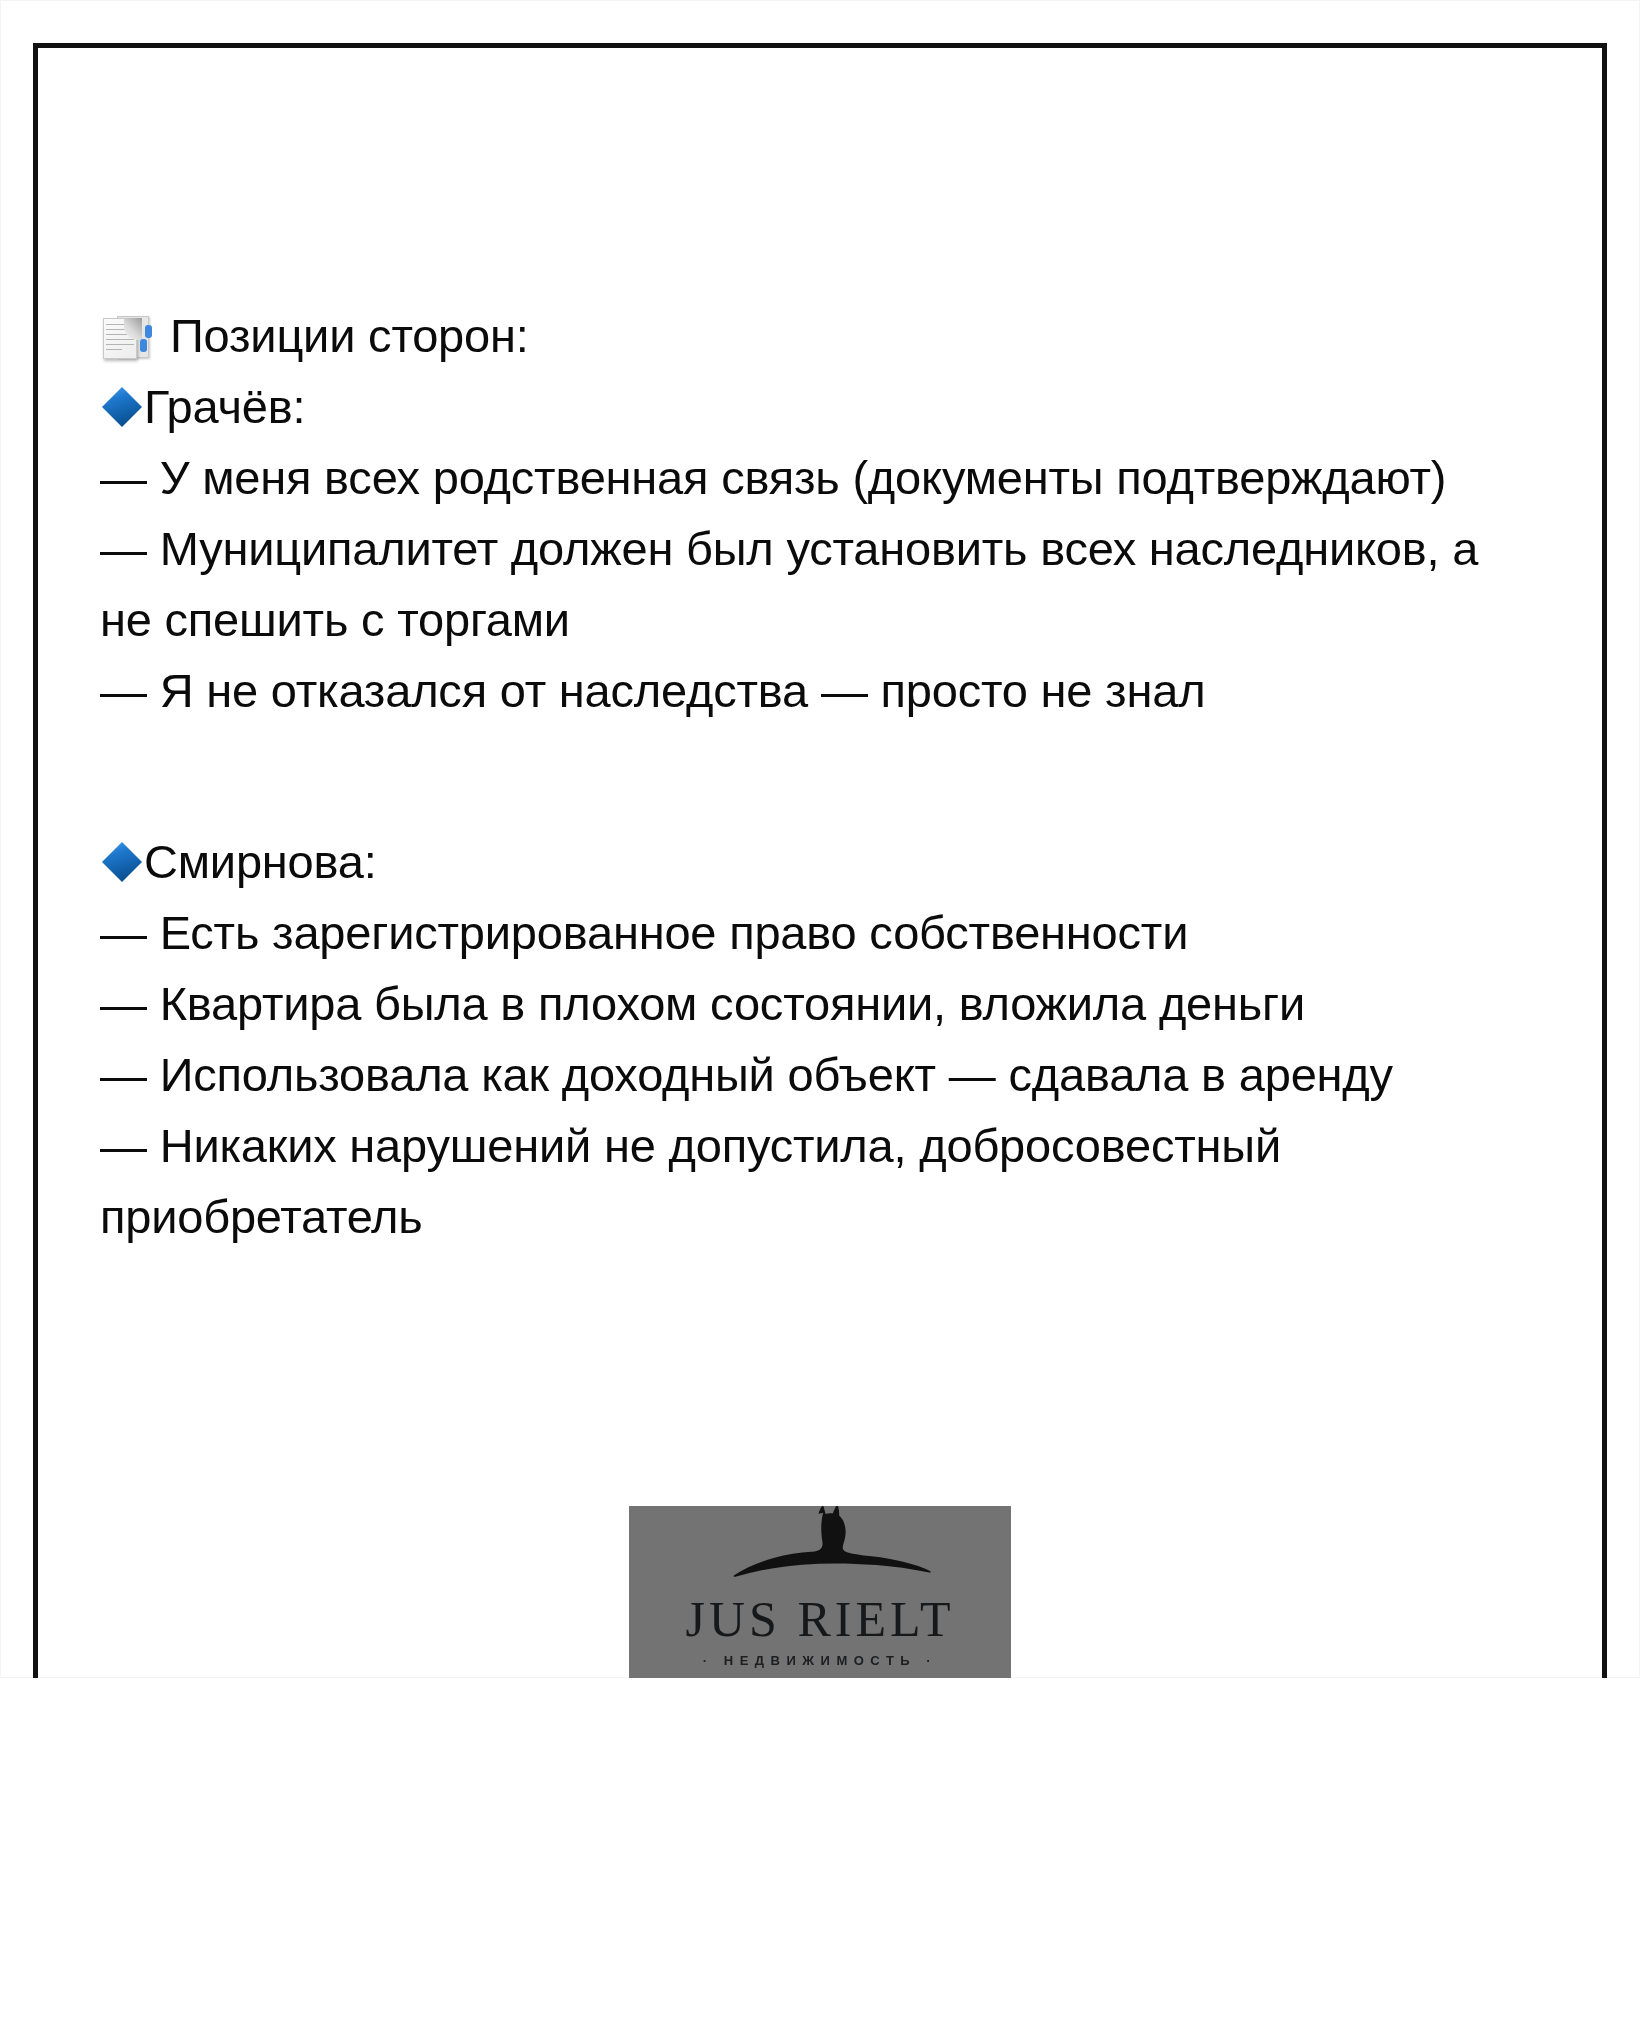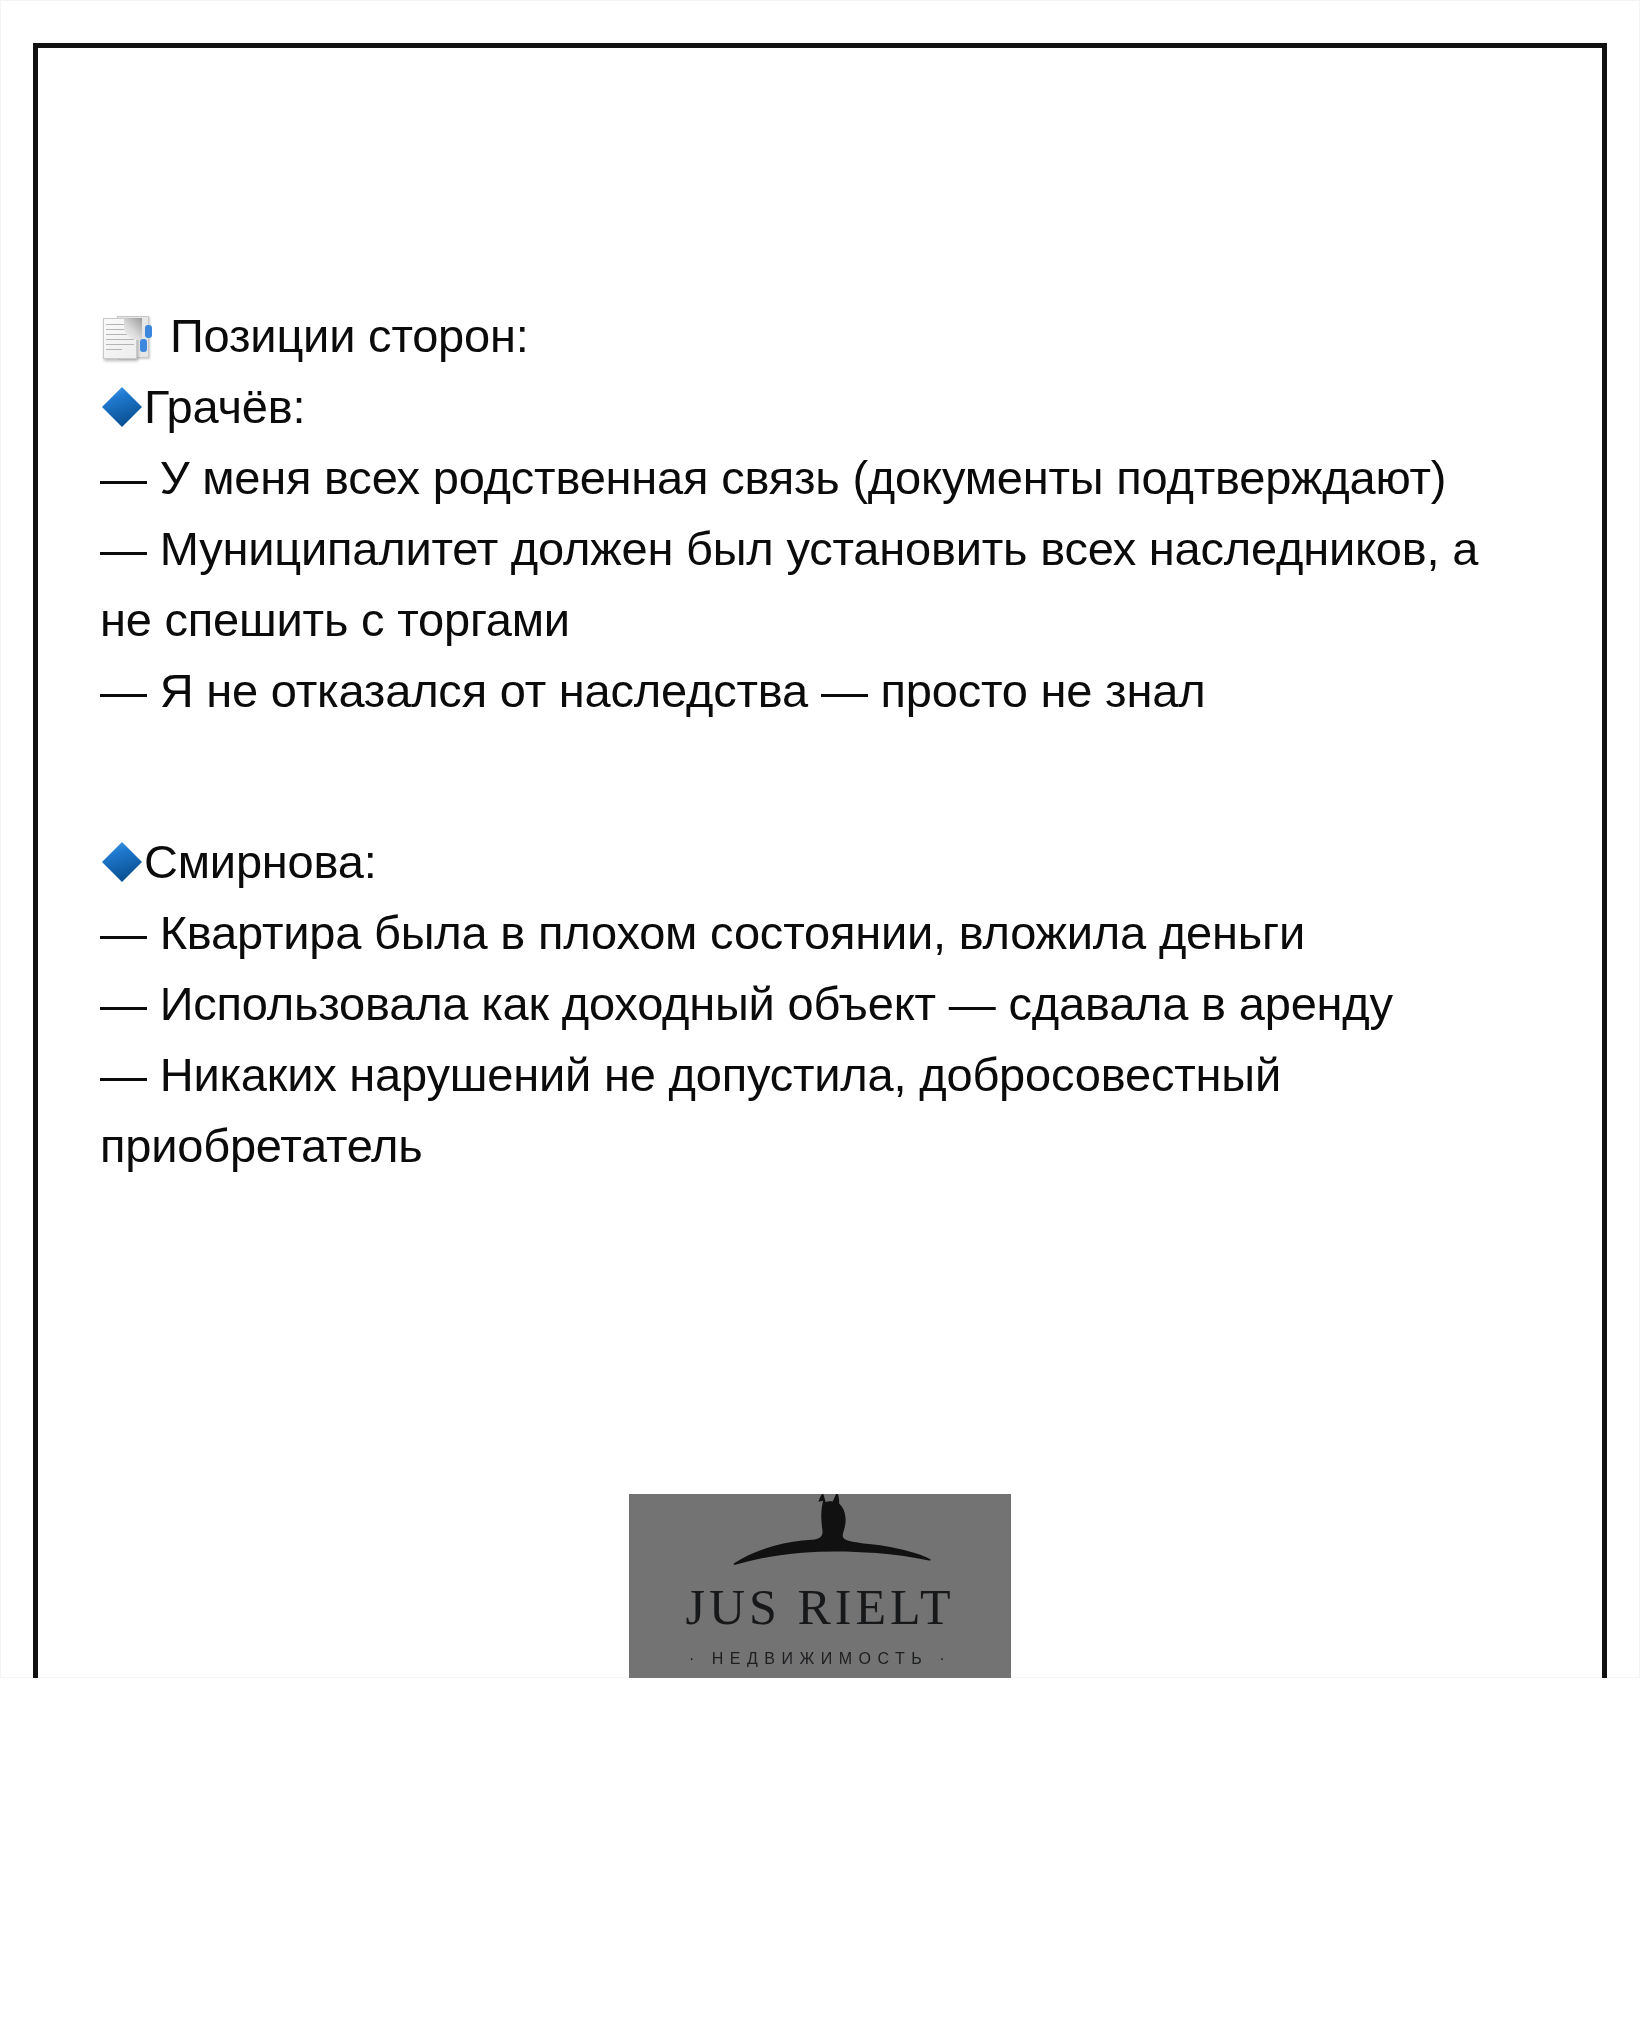--- a/index.html
+++ b/index.html
@@ -159,25 +159,25 @@
   .logo-word {
     font-family: "Liberation Serif", "DejaVu Serif", serif;
     font-size: 50px;
     letter-spacing: 4px;
     color: #17181a;
     line-height: 1.02;
     margin-top: -4px;
   }
   .logo-sub {
     font-family: "Liberation Sans", "DejaVu Sans", sans-serif;
-    font-size: 16px;
-    font-weight: 400;
+    font-size: 13px;
+    font-weight: 700;
     letter-spacing: 6.5px;
     color: #1d1e20;
-    margin-top: 17px;
+    margin-top: 8px;
     white-space: nowrap;
   }
 </style>
 </head>
 <body>
 
 <div class="page">
   <div class="canvas-edge"></div>
   <div class="frame"></div>
 
@@ -227,20 +227,21 @@
             <stop offset="0%" stop-color="#4ba3e8"></stop>
             <stop offset="35%" stop-color="#1f79cf"></stop>
             <stop offset="100%" stop-color="#0a5193"></stop>
           </linearGradient>
         </defs>
         <polygon points="22,2 42,22 22,42 2,22" fill="url(#dg1)"></polygon>
       </svg>
       <span>Смирнова:</span>
     </div>
 
+    <div class="line">— Есть зарегистрированное право собственности</div>
     <div class="line">— Квартира была в плохом состоянии, вложила деньги</div>
     <div class="line">— Использовала как доходный объект — сдавала в аренду</div>
     <div class="line">— Никаких нарушений не допустила, добросовестный приобретатель</div>
 
   </div>
 
   <div class="logo-block">
     <svg class="logo-cat" viewBox="0 0 300 120">
       <path fill="#111111" d="
         M148 10

